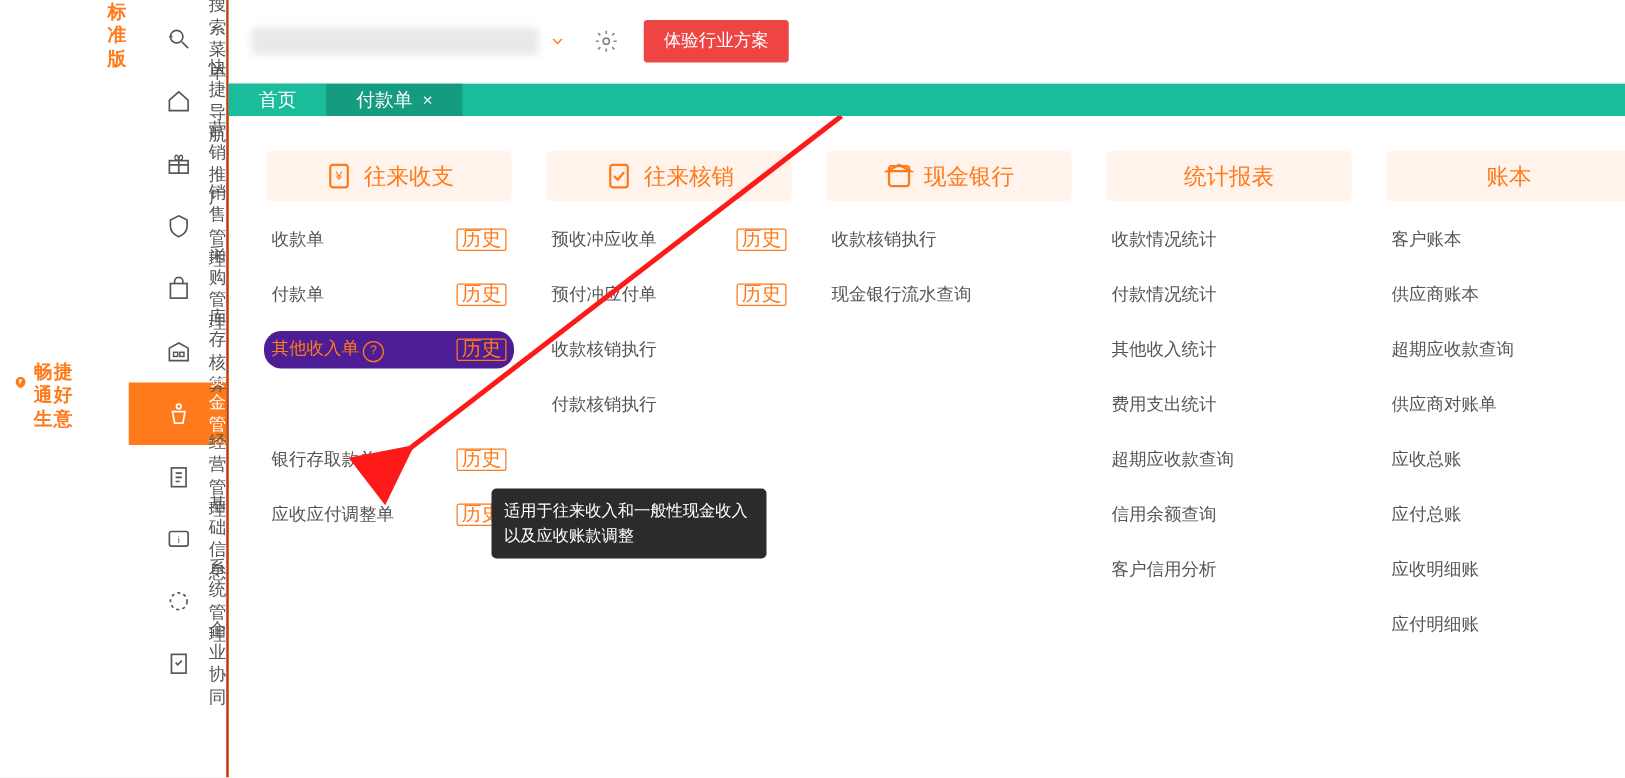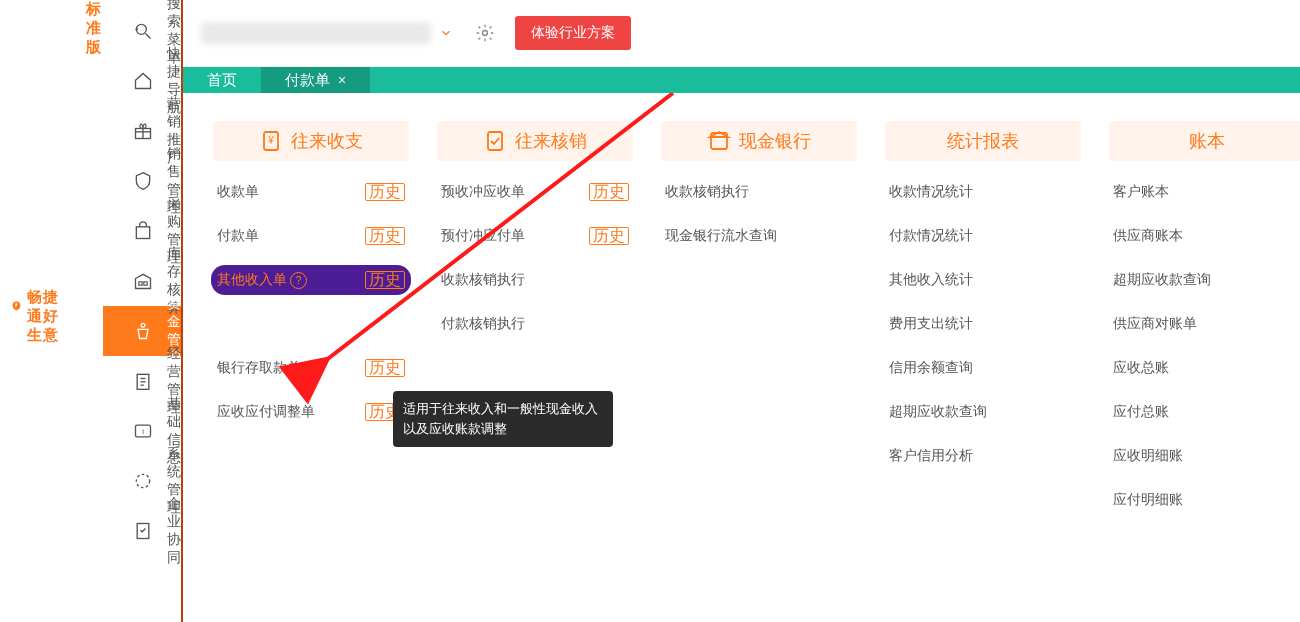--- a/index.html
+++ b/index.html
@@ -304,24 +304,24 @@
               <div class="row">
                 <span><span class="label">付款情况统计</span></span>
               </div>
               <div class="row">
                 <span><span class="label">其他收入统计</span></span>
               </div>
               <div class="row">
                 <span><span class="label">费用支出统计</span></span>
               </div>
               <div class="row">
+                <span><span class="label">超期应收款查询</span></span>
+              </div>
+              <div class="row">
                 <span><span class="label">信用余额查询</span></span>
-              </div>
-              <div class="row">
-                <span><span class="label">超期应收款查询</span></span>
               </div>
               <div class="row">
                 <span><span class="label">客户信用分析</span></span>
               </div>
             </div>
           </div>
           <div class="section w5">
             <div class="s-head plain">
               <span>账本</span>
             </div>

